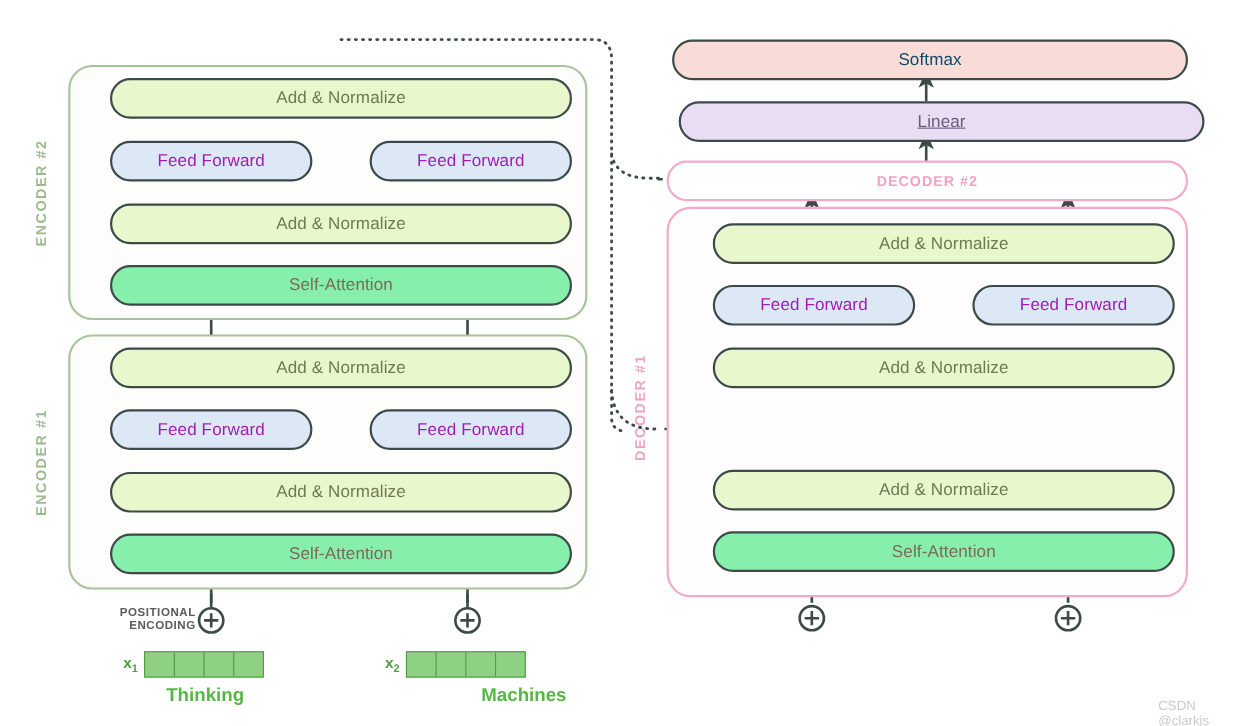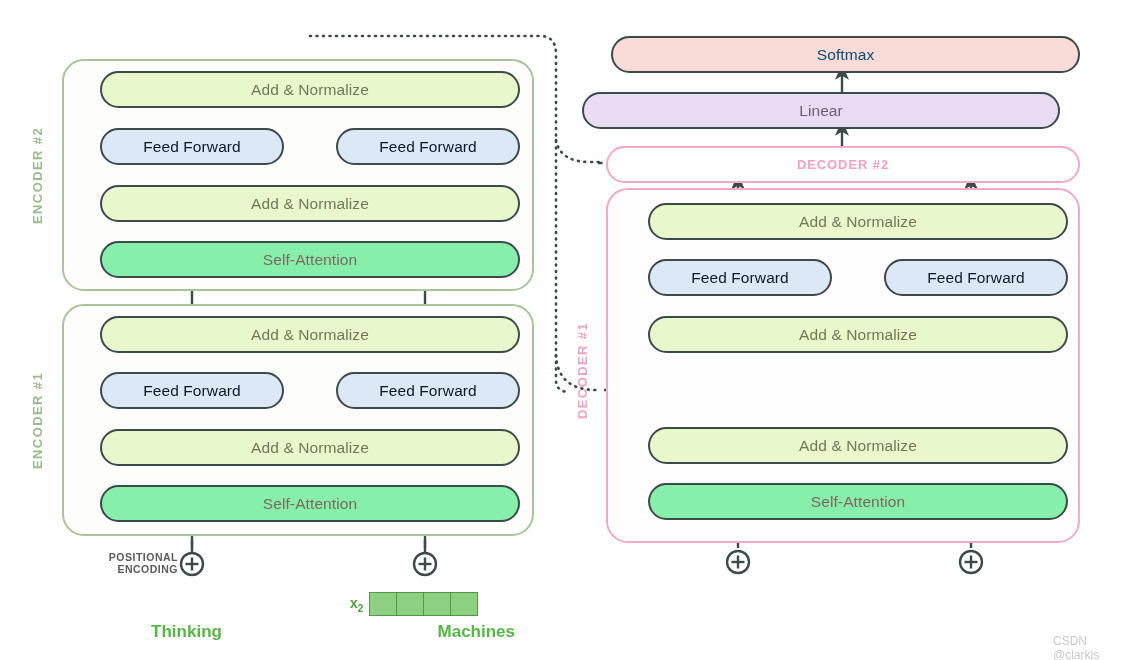--- a/index.html
+++ b/index.html
@@ -50,21 +50,21 @@
     border: 2.6px solid #3d4a4a;
     border-radius: 999px;
     display: flex;
     align-items: center;
     justify-content: center;
     font-size: 15.5px;
     letter-spacing: 0.1px;
   }
   .pill-addnorm { background: #e9f7cd; color: #6f7a54; }
   .pill-attn    { background: #86efac; color: #7b6a5c; }
-  .pill-ff      { background: #dde8f7; color: #0f172a; }
+  .pill-ff      { background: #dde8f7; color: #a21caf; }
   .pill-softmax { background: #f9dcd8; color: #0c4a6e; }
   .pill-linear  { background: #e9ddf4; color: #6b5c7b; }
 
   
   .vlabel {
     writing-mode: vertical-rl;
     transform: rotate(180deg);
     font-size: 13px;
     font-weight: bold;
     letter-spacing: 1.4px;
@@ -260,21 +260,21 @@
   <div class="abs enc-container" style="left:62px; top:304px; width:472px; height:232px;"></div>
   <div class="abs vlabel vlabel-enc" style="left:26px; top:320px; width:22px; height:200px;">ENCODER #1</div>
 
   <div class="abs pill pill-addnorm" style="left:100px; top:316px; width:420px; height:37px;">Add &amp; Normalize</div>
   <div class="abs pill pill-ff" style="left:100px; top:372px; width:184px; height:37px;">Feed Forward</div>
   <div class="abs pill pill-ff" style="left:336px; top:372px; width:184px; height:37px;">Feed Forward</div>
   <div class="abs pill pill-addnorm" style="left:100px; top:429px; width:420px; height:37px;">Add &amp; Normalize</div>
   <div class="abs pill pill-attn" style="left:100px; top:485px; width:420px; height:37px;">Self-Attention</div>
 
   <div class="abs pill pill-softmax" style="left:611px; top:36px; width:469px; height:37px;">Softmax</div>
-  <div class="abs pill pill-linear" style="left:582px; top:92px; width:478px; height:37px;">Linear</div>
+  <div class="abs pill pill-linear" style="left:617px; top:92px; width:478px; height:37px;text-decoration:underline;">Linear</div>
 
   <div class="abs dec-stub" style="left:606px; top:146px; width:474px; height:37px;">
     <span class="dec-stub-label">DECODER #2</span>
   </div>
 
   <div class="abs dec-container" style="left:606px; top:188px; width:474px; height:355px;"></div>
   <div class="abs vlabel vlabel-dec" style="left:571px; top:215px; width:22px; height:310px;">DECODER #1</div>
 
   <div class="abs pill pill-addnorm" style="left:648px; top:203px; width:420px; height:37px;">Add &amp; Normalize</div>
   <div class="abs pill pill-ff" style="left:648px; top:259px; width:184px; height:37px;">Feed Forward</div>
@@ -303,20 +303,31 @@
     <circle cx="14" cy="14" r="11" fill="#ffffff" stroke="#3d4a4a" stroke-width="2.4"></circle>
     <line x1="14" y1="7.5" x2="14" y2="20.5" stroke="#3d4a4a" stroke-width="2.4"></line>
     <line x1="7.5" y1="14" x2="20.5" y2="14" stroke="#3d4a4a" stroke-width="2.4"></line>
   </svg>
   <svg class="abs" style="left:957px; top:548px; width:28px; height:28px;" viewBox="0 0 28 28">
     <circle cx="14" cy="14" r="11" fill="#ffffff" stroke="#3d4a4a" stroke-width="2.4"></circle>
     <line x1="14" y1="7.5" x2="14" y2="20.5" stroke="#3d4a4a" stroke-width="2.4"></line>
     <line x1="7.5" y1="14" x2="20.5" y2="14" stroke="#3d4a4a" stroke-width="2.4"></line>
   </svg>
 
+  <div class="abs embed-row" style="left:112px; top:592px;">
+    <span class="embed-x">
+      <span>x</span><sub>1</sub>
+    </span>
+    <span class="embed-cells">
+      <i></i>
+      <i></i>
+      <i></i>
+      <i></i>
+    </span>
+  </div>
   <div class="abs word" style="left:104px; top:622px; width:165px;">Thinking</div>
 
   <div class="abs embed-row" style="left:350px; top:592px;">
     <span class="embed-x">
       <span>x</span><sub>2</sub>
     </span>
     <span class="embed-cells">
       <i></i>
       <i></i>
       <i></i>

